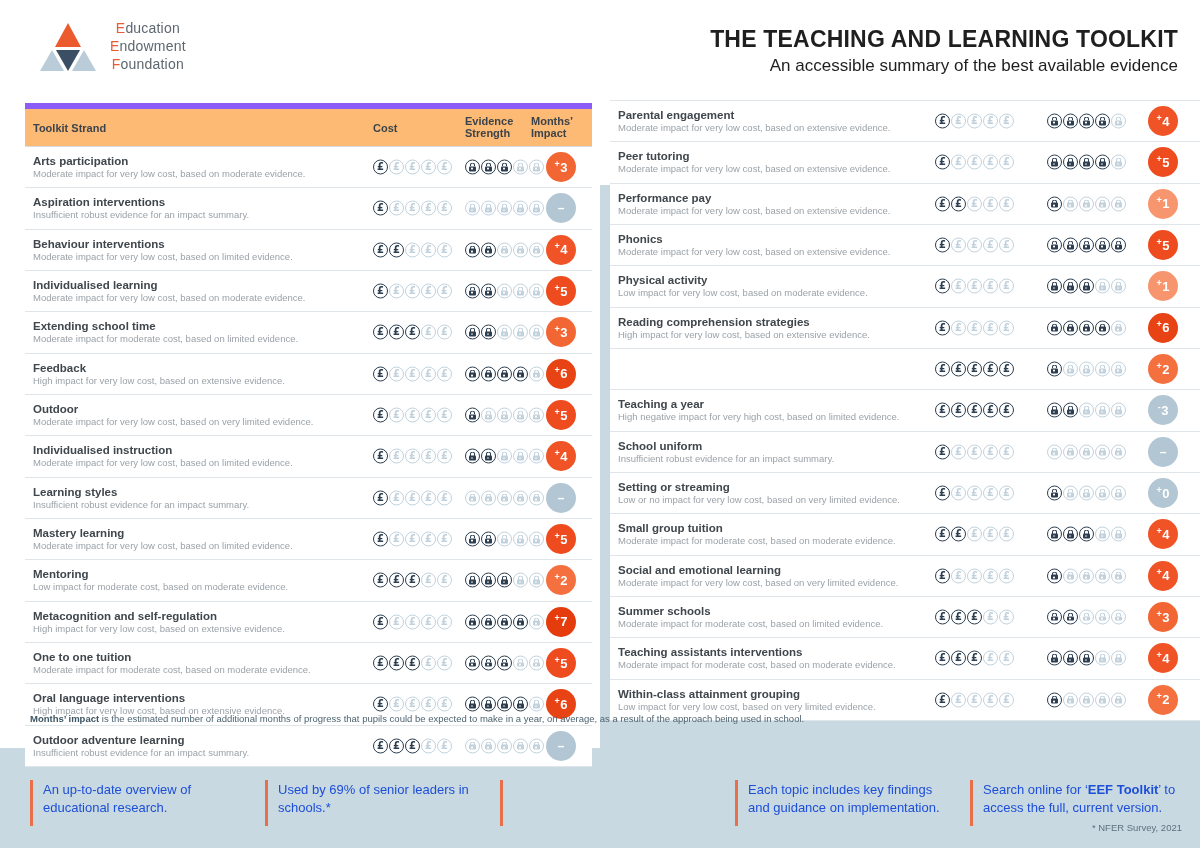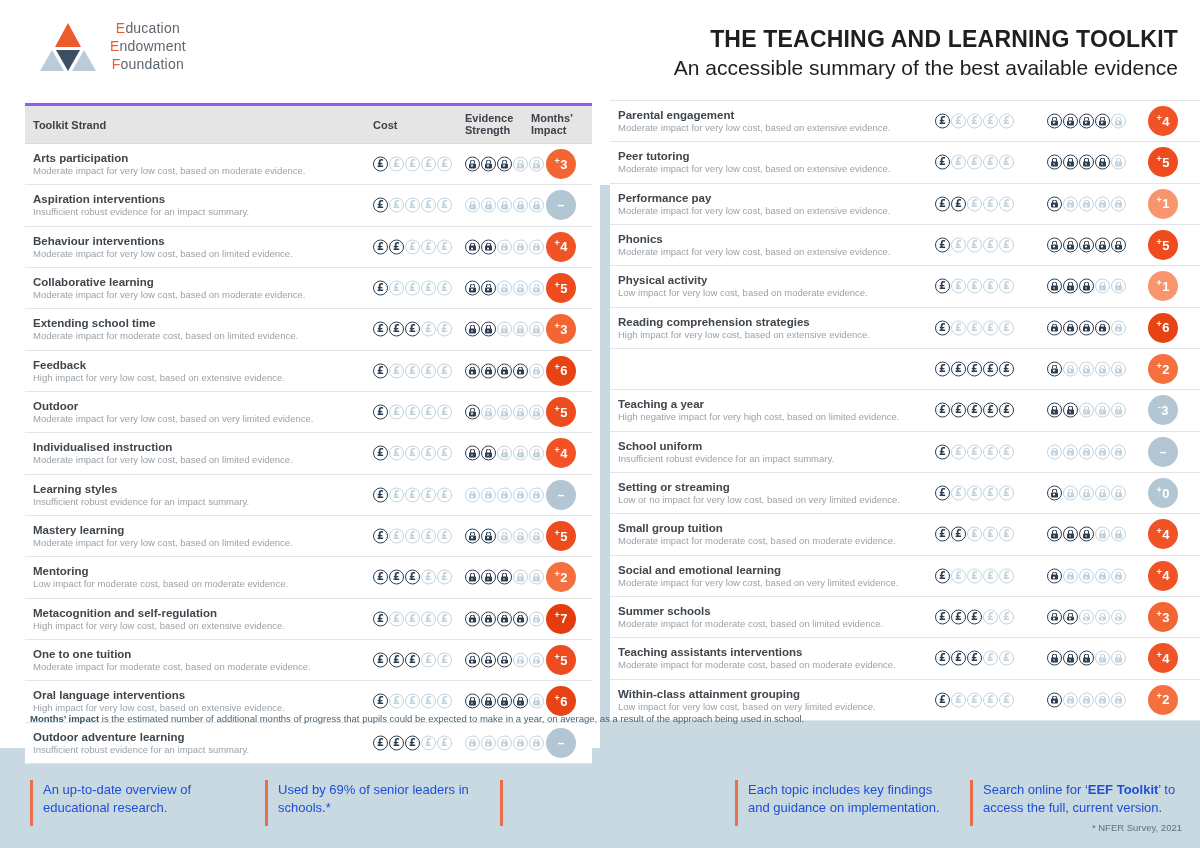--- a/index.html
+++ b/index.html
@@ -15,27 +15,27 @@
   .tri-top{left:15px;top:2px;border-left:13px solid transparent;border-right:13px solid transparent;border-bottom:24px solid #EC5B2E;}
   .tri-up1{left:0px;top:29px;border-left:12px solid transparent;border-right:12px solid transparent;border-bottom:21px solid #B9CCD7;}
   .tri-down{left:16px;top:29px;border-left:12px solid transparent;border-right:12px solid transparent;border-top:21px solid #3A4F63;}
   .tri-up2{left:32px;top:29px;border-left:12px solid transparent;border-right:12px solid transparent;border-bottom:21px solid #B9CCD7;}
   .logo-text{font-size:14px;line-height:1.28;color:#5D6770;letter-spacing:.2px;text-align:center;}
   .logo-text div::first-letter{color:#E95B33;}
 
   
   .masthead{position:absolute;right:22px;top:26px;text-align:right;z-index:2;}
   .masthead .t1{font-size:23px;font-weight:bold;color:#1F1F1F;letter-spacing:.2px;}
-  .masthead .t2{font-size:21px;color:#1F1F1F;margin-top:3px;}
+  .masthead .t2{font-size:17px;color:#1F1F1F;margin-top:3px;}
 
   
   .card{position:absolute;background:#ffffff;z-index:1;}
   .card.left{left:25px;top:103px;width:567px;--cost-x:348px;--lock-x:440px;--badge-x:521px;--txt-w:315px;}
   .card.right{left:610px;top:100px;width:648px;--cost-x:325px;--lock-x:437px;--badge-x:538px;--txt-w:310px;}
-  .thead{height:37px;position:relative;background:#e5e5e5;border-top:3px solid #8b5cf6;border-bottom:1px solid #D6DCE0;}
+  .thead{height:37px;position:relative;background:#fdba74;border-top:6px solid #8b5cf6;border-bottom:1px solid #D6DCE0;}
   .thead .hl{position:absolute;top:50%;transform:translateY(-50%);font-size:11px;font-weight:bold;color:#3C434A;line-height:1.15;}
   .h-strand{left:8px;}
   .h-cost{left:var(--cost-x);}
   .h-ev{left:var(--lock-x);width:58px;}
   .h-mi{left:506px;width:52px;}
 
   .row{position:relative;height:40.33px;border-bottom:1px solid #E0E5E9;background:#fff;}
   .row:first-child{border-top:1px solid #E0E5E9;}
   .card.left .row:first-child{border-top:none;}
   .rt{position:absolute;left:8px;top:50%;transform:translateY(-50%);width:var(--txt-w);}
@@ -214,21 +214,21 @@
             <span class="bd"></span>
           </span>
         </div>
         <div class="badge" style="background: rgb(240, 83, 37);">
           <span class="sign">+</span>
           <span class="num">4</span>
         </div>
       </div>
       <div class="row">
         <div class="rt">
-          <div class="rname">Collaborative learning</div>
+          <div class="rname">Individualised learning</div>
           <div class="rdesc">Moderate impact for very low cost, based on moderate evidence.</div>
         </div>
         <div class="icons cost">
           <span class="pound on">£</span>
           <span class="pound off">£</span>
           <span class="pound off">£</span>
           <span class="pound off">£</span>
           <span class="pound off">£</span>
         </div>
         <div class="icons locks">

